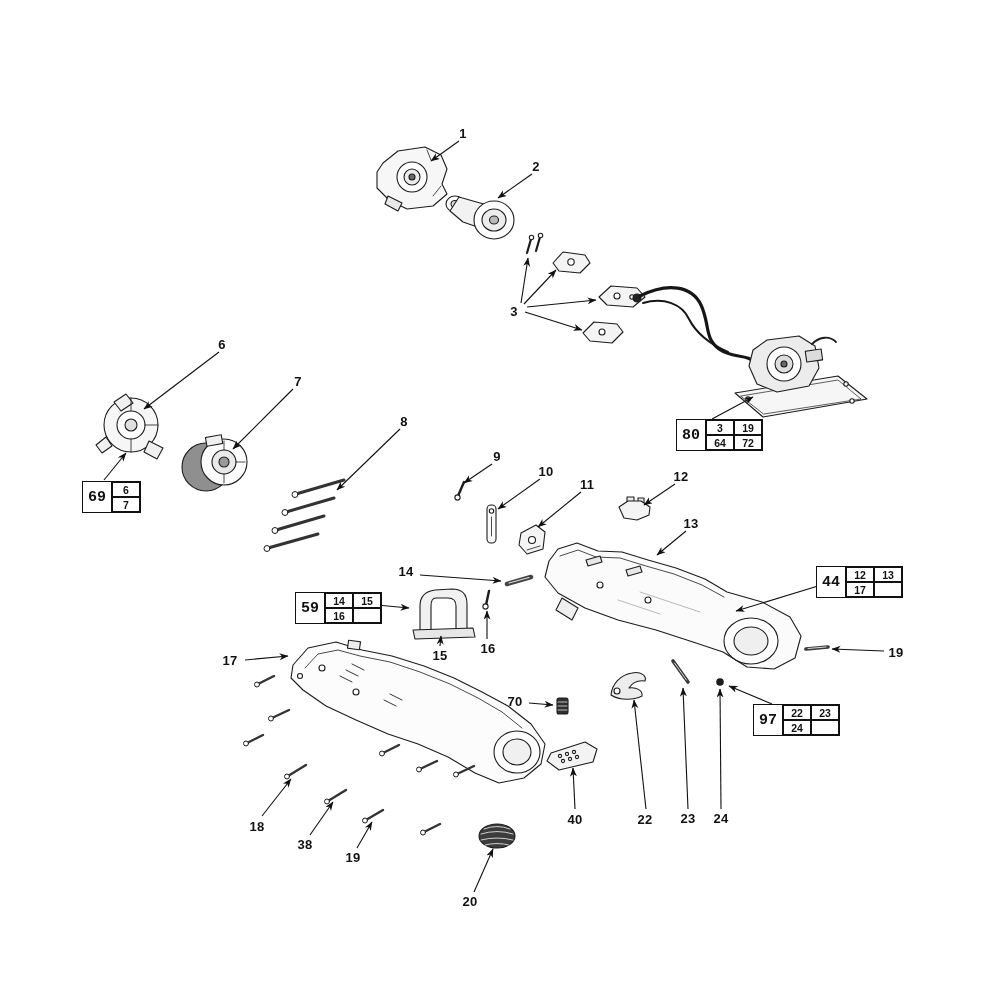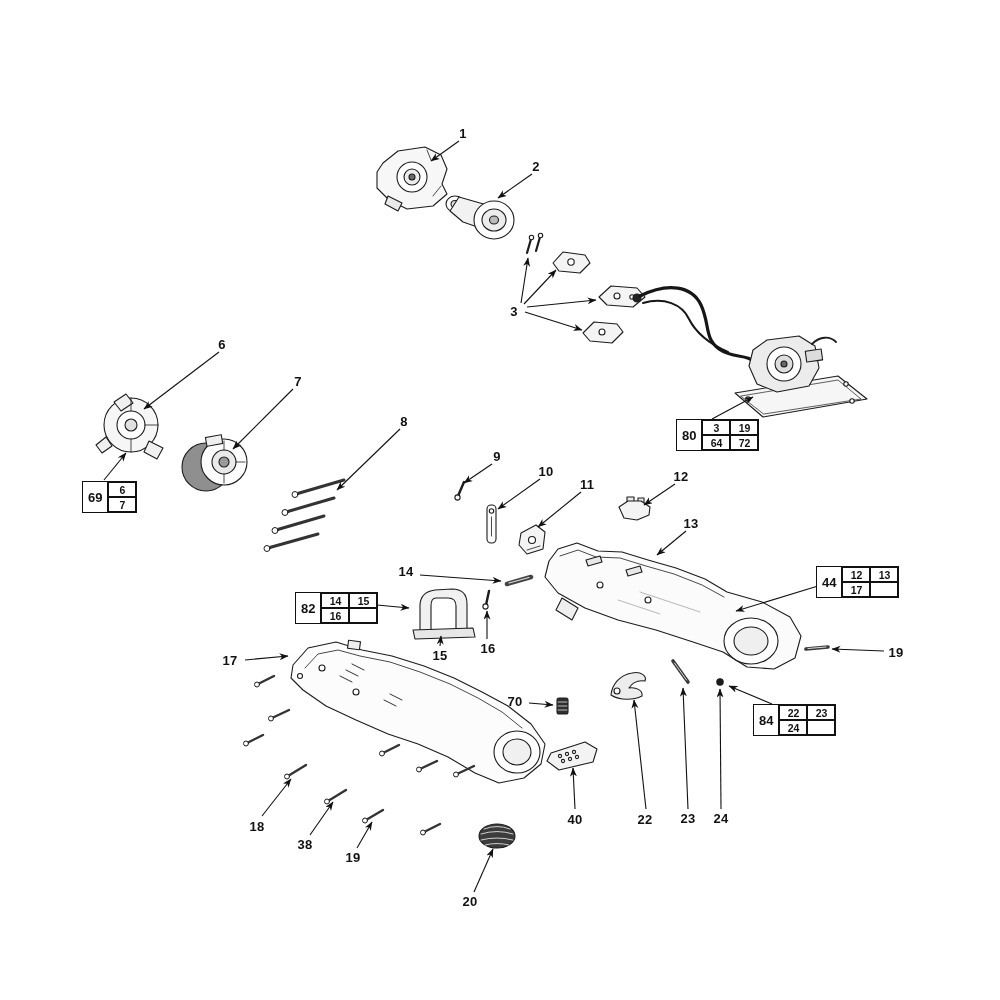--- a/index.html
+++ b/index.html
@@ -11,21 +11,21 @@
   .callout{
     position:absolute;transform:translate(-50%,-50%);
     font-size:13px;font-weight:bold;color:#111;line-height:1;
     letter-spacing:.2px;user-select:none;
   }
   .refbox{
     position:absolute;display:flex;background:#fff;border:1.6px solid #111;color:#111;
   }
   .refbox .rid{
     display:flex;align-items:center;justify-content:center;
-    padding:1px 5px;font-weight:bold;font-size:13px;border-right:1.6px solid #111;
+    padding:1px 5px;font-weight:bold;font-size:15px;border-right:1.6px solid #111;font-family:Liberation Mono, monospace;
   }
   .refbox .grid{display:grid;}
   .refbox .grid.two{grid-template-columns:auto auto;}
   .refbox .grid.one{grid-template-columns:auto;}
   .refbox .cell{
     font-size:10.5px;font-weight:bold;min-width:20px;padding:0 3px;height:13px;
     display:flex;align-items:center;justify-content:center;
     border:0.8px solid #111;
   }
 </style>
@@ -324,41 +324,41 @@
 
 <div class="refbox" style="left:82px;top:481px">
   <div class="rid">69</div>
   <div class="grid one">
     <div class="cell">6</div>
     <div class="cell">7</div>
   </div>
 </div>
 
 <div class="refbox" style="left:295px;top:592px">
-  <div class="rid">82</div>
+  <div class="rid">59</div>
   <div class="grid two">
     <div class="cell">14</div>
     <div class="cell">15</div>
     <div class="cell">16</div>
     <div class="cell"></div>
   </div>
 </div>
 
 <div class="refbox" style="left:816px;top:566px">
   <div class="rid">44</div>
   <div class="grid two">
     <div class="cell">12</div>
     <div class="cell">13</div>
     <div class="cell">17</div>
     <div class="cell"></div>
   </div>
 </div>
 
 <div class="refbox" style="left:753px;top:704px">
-  <div class="rid">84</div>
+  <div class="rid">97</div>
   <div class="grid two">
     <div class="cell">22</div>
     <div class="cell">23</div>
     <div class="cell">24</div>
     <div class="cell"></div>
   </div>
 </div>
 
 </div>
 

